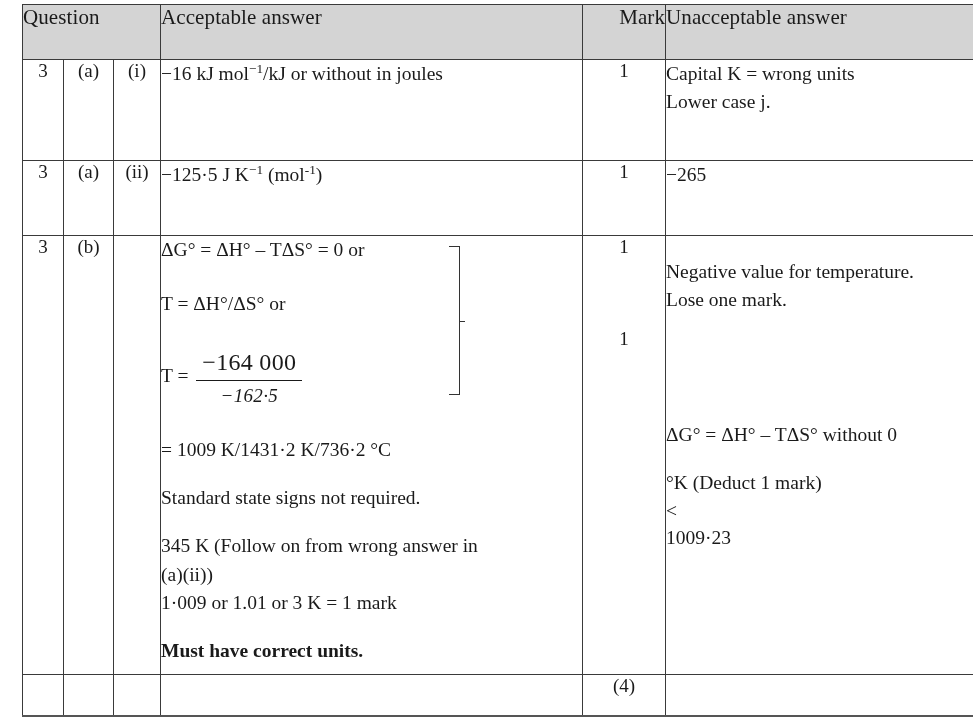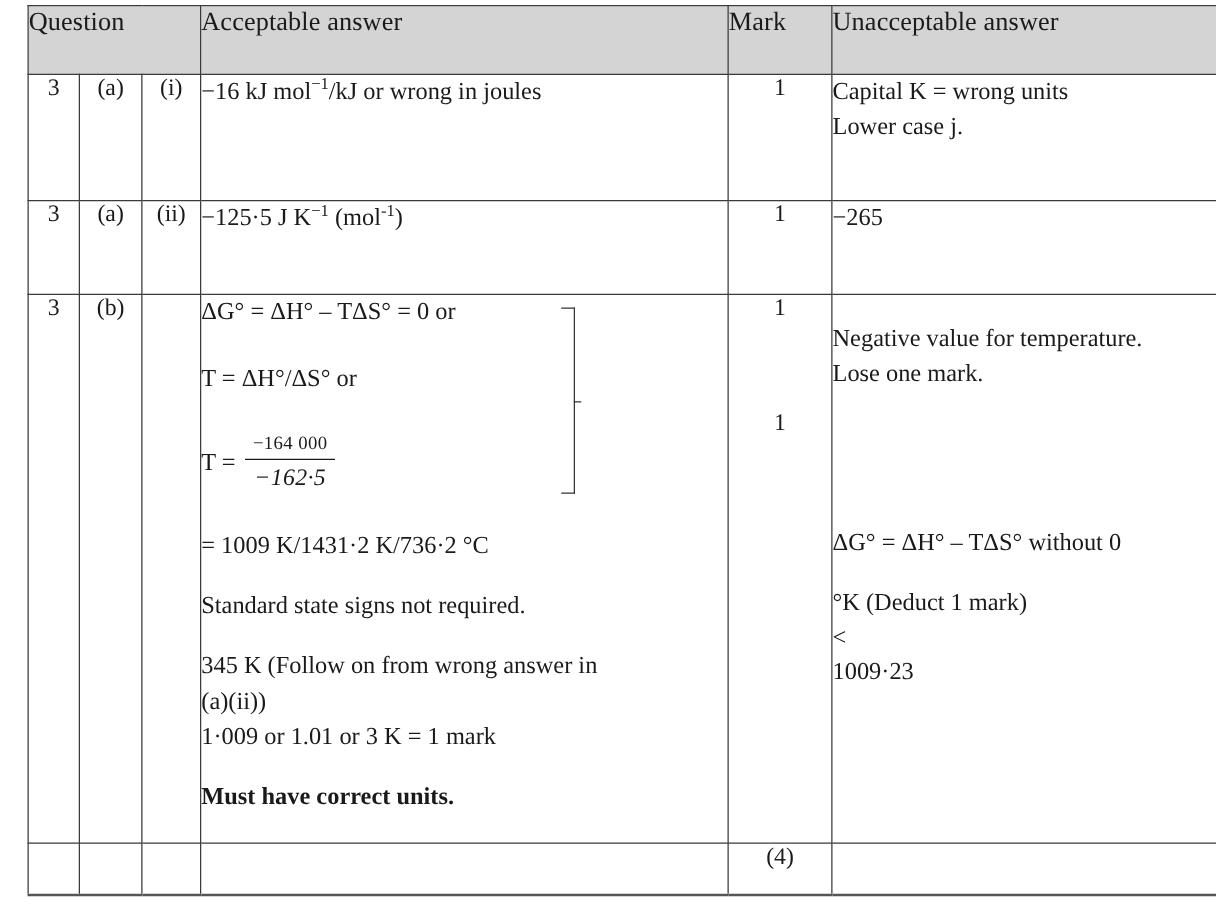--- a/index.html
+++ b/index.html
@@ -51,21 +51,21 @@
     border-top: 2px solid #222;
     border-bottom: 1px solid #3a3a3a;
     height: 54px;
     font-weight: bold;
     font-size: 21px;
     text-align: left;
     vertical-align: top;
     padding: 8px 0 0 9px;
     letter-spacing: .1px;
   }
-  thead th.mark-h   { text-align: left; padding-left: 0; }
+  thead th.mark-h   { text-align: right; padding-left: 0; }
 
   
   td.q, td.part, td.sub {
     font-weight: bold;
     font-size: 19px;
     text-align: center;
     padding-top: 26px;
   }
   td.q  { text-align: center; }
   td.part { text-align: center; }
@@ -127,21 +127,21 @@
   .frac {
     display: inline-block;
     vertical-align: middle;
     text-align: center;
     margin-left: 3px;
   }
   .frac .num {
     display: block;
     padding: 0 6px 1px 6px;
     border-bottom: 1.4px solid #1a1a1a;
-    font-size: 15px;
+    font-size: 24px;
     letter-spacing: .3px;
   }
   .frac .den {
     display: block;
     padding: 1px 6px 0 6px;
     font-size: 19px;
     letter-spacing: .3px;
     font-style: italic;
   }
 
@@ -193,21 +193,21 @@
       </tr>
     </thead>
 
     <tbody>
 
       <tr class="row1">
         <td class="q">3</td>
         <td class="part">(a)</td>
         <td class="sub">(i)</td>
         <td class="acc">
-          <span class="line"><span>−16 kJ mol</span><sup>−1</sup><span>/kJ or wrong in joules</span></span>
+          <span class="line"><span>−16 kJ mol</span><sup>−1</sup><span>/kJ or without in joules</span></span>
         </td>
         <td class="mark">1</td>
         <td class="unacc">
           <span class="line">Capital K = wrong units</span>
           <span class="line">Lower case j.</span>
         </td>
       </tr>
 
       <tr class="row2">
         <td class="q">3</td>

